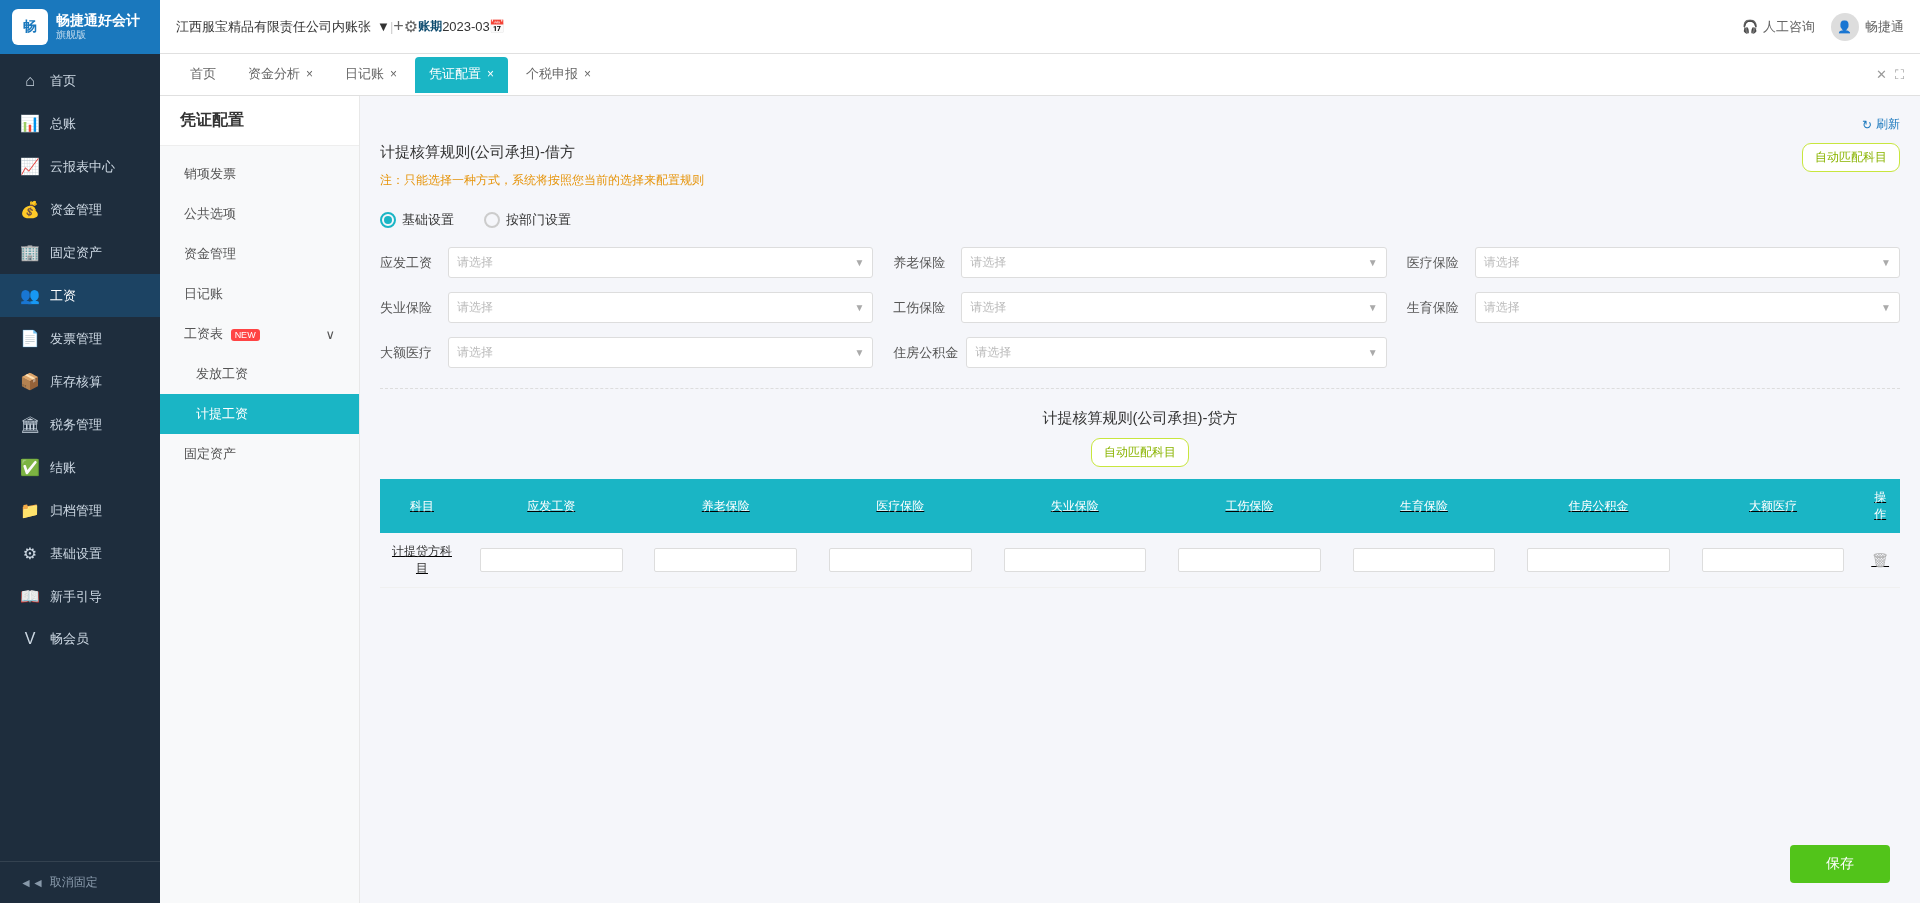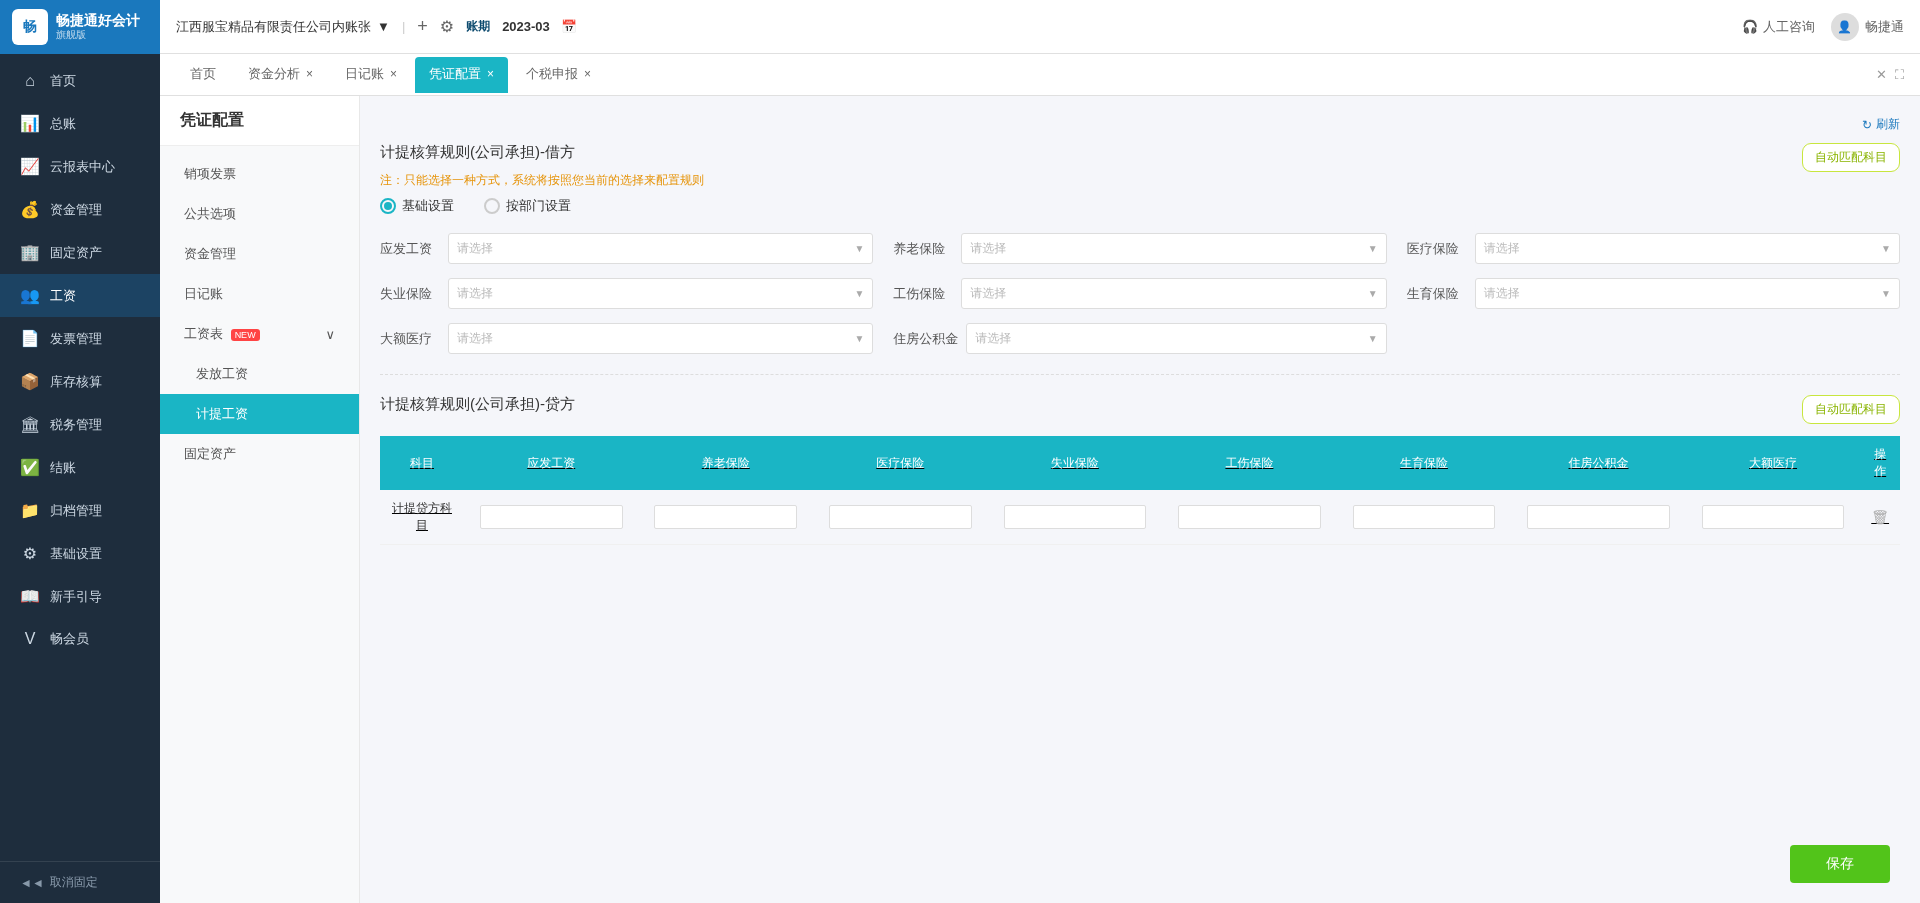--- a/index.html
+++ b/index.html
@@ -53,31 +53,30 @@
     .main { flex: 1; display: flex; flex-direction: column; overflow: hidden; }
 
     
     .topbar {
       background: white;
       border-bottom: 1px solid #e0e0e0;
       height: 54px;
       display: flex;
       align-items: center;
       padding: 0 16px;
-      gap: 12px;
     }
     .company-select {
       display: flex; align-items: center; gap: 6px;
       font-size: 13px; color: #333; cursor: pointer;
     }
     .topbar-divider { color: #ccc; }
     .topbar-add { color: #666; cursor: pointer; font-size: 18px; }
     .topbar-settings { color: #666; cursor: pointer; font-size: 16px; }
     .period-label { color: #0c4a6e; font-size: 12px; font-weight: bold; }
-    .period-value { color: #333; font-size: 13px; font-weight: bold; }
+    .period-value { color: #333; font-size: 13px; font-weight: normal; }
     .period-cal { color: #1a78bd; cursor: pointer; }
     .topbar-right { margin-left: auto; display: flex; align-items: center; gap: 16px; }
     .service-btn { display: flex; align-items: center; gap: 4px; color: #666; font-size: 13px; cursor: pointer; }
     .user-info { display: flex; align-items: center; gap: 6px; color: #666; font-size: 13px; cursor: pointer; }
     .user-avatar { width: 28px; height: 28px; border-radius: 50%; background: #ddd; display: flex; align-items: center; justify-content: center; font-size: 12px; color: #888; }
 
     
     .tabbar {
       background: white;
       border-bottom: 1px solid #e0e0e0;
@@ -148,20 +147,21 @@
     
     .section-title {
       font-size: 15px;
       font-weight: normal;
       color: #333;
       margin-bottom: 10px;
     }
     .notice-text {
       color: #e6940a;
       font-size: 12px;
+      margin-bottom: 14px;
     }
     .auto-match-btn {
       float: right;
       border: 1px solid #c8e63e;
       color: #8ab400;
       background: white;
       padding: 5px 12px;
       font-size: 12px;
       border-radius: 9px;
       cursor: pointer;
@@ -503,21 +503,21 @@
               <span style="color:#bbb;">请选择</span>
               <span class="form-select-arrow">▼</span>
             </div>
           </div>
         </div>
       </div>
 
       <hr class="section-divider">
 
       <div>
-        <div style="display:flex; justify-content:space-between; align-items:center; margin-bottom:12px;">
+        <div style="display:flex; justify-content:space-between; align-items:center; margin-bottom:12px;flex-direction:column;">
           <div class="section-title">计提核算规则(公司承担)-贷方</div>
           <button class="auto-match-btn">自动匹配科目</button>
         </div>
 
         <table class="data-table">
           <thead>
             <tr>
               <th>科目</th>
               <th>应发工资</th>
               <th>养老保险</th>

